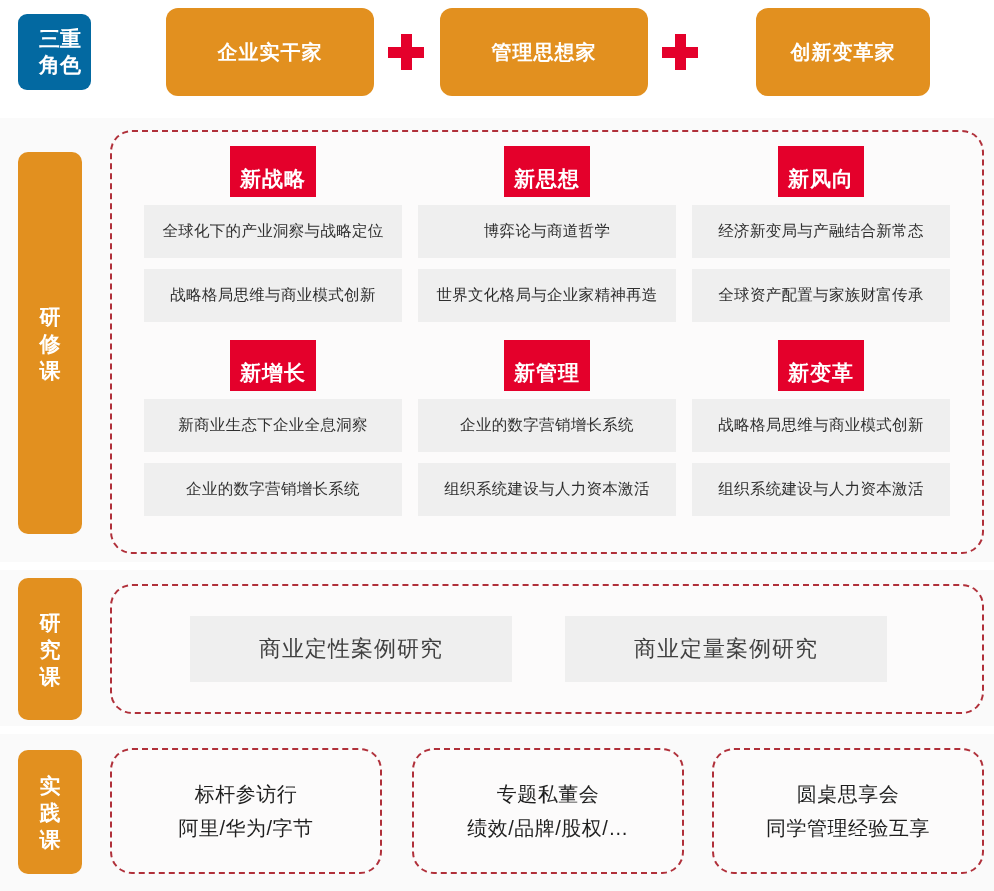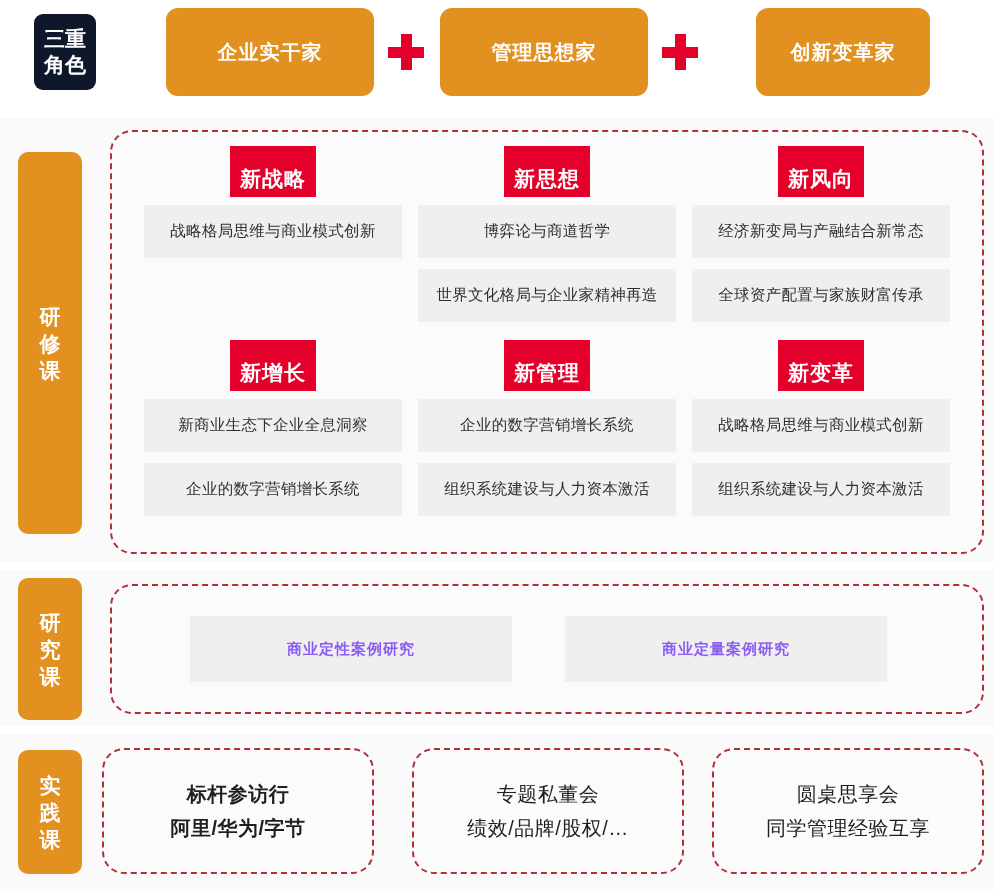--- a/index.html
+++ b/index.html
@@ -18,35 +18,36 @@
   
   .header {
     position: absolute;
     left: 0;
     top: 0;
     width: 994px;
     height: 110px;
   }
   .triple-badge {
     position: absolute;
-    left: 34px;
+    left: 18px;
     top: 14px;
     width: 62px;
     height: 76px;
-    background: #0f172a;
+    background: #0369a1;
     border-radius: 9px;
     color: #ffffff;
     font-size: 21px;
     font-weight: bold;
     line-height: 26px;
     display: flex;
     flex-direction: column;
     align-items: center;
     justify-content: center;
     letter-spacing: 0px;
+    padding-left: 11px;
   }
   .triple-badge span { display: block; white-space: nowrap; }
 
   .role-box {
     position: absolute;
     top: 8px;
     height: 88px;
     background: #E2901F;
     border-radius: 12px;
     color: #ffffff;
@@ -163,27 +164,26 @@
     top: 46px;
     width: 874px;
     height: 66px;
   }
   .research-cell {
     position: absolute;
     top: 0;
     width: 322px;
     height: 66px;
     background: #EFEFEF;
-    color: #8b5cf6;
-    font-size: 15px;
+    color: #404040;
+    font-size: 22px;
     display: flex;
     align-items: center;
     justify-content: center;
     letter-spacing: 1px;
-    font-weight: bold;
   }
   .research-cell.rc1 { left: 80px; }
   .research-cell.rc2 { left: 455px; }
 
   
   #section-3 { top: 734px; height: 157px; }
   #section-3 .section-tab { top: 16px; height: 124px; }
   .practice-card {
     position: absolute;
     top: 14px;
@@ -194,21 +194,21 @@
     box-sizing: border-box;
     color: #1F1F1F;
     font-size: 20px;
     line-height: 34px;
     display: flex;
     flex-direction: column;
     align-items: center;
     justify-content: center;
     letter-spacing: 0.5px;
   }
-  .practice-card.pc1 { left: 102px; width: 272px; font-weight: bold; }
+  .practice-card.pc1 { left: 110px; width: 272px; }
   .practice-card.pc2 { left: 412px; width: 272px; }
   .practice-card.pc3 { left: 712px; width: 272px; }
   .practice-card span { display: block; }
 </style>
 </head>
 <body>
 
 <div class="header">
 
   <div class="triple-badge">
@@ -232,20 +232,21 @@
     <span>课</span>
   </div>
 
   <div class="dashed-panel"></div>
 
   <div class="grid-block" style="top:28px;">
     <div class="col c1">
       <div class="tag-wrap">
         <span class="tag">新战略</span>
       </div>
+      <div class="course-cell">全球化下的产业洞察与战略定位</div>
       <div class="course-cell">战略格局思维与商业模式创新</div>
     </div>
     <div class="col c2">
       <div class="tag-wrap">
         <span class="tag">新思想</span>
       </div>
       <div class="course-cell">博弈论与商道哲学</div>
       <div class="course-cell">世界文化格局与企业家精神再造</div>
     </div>
     <div class="col c3">

